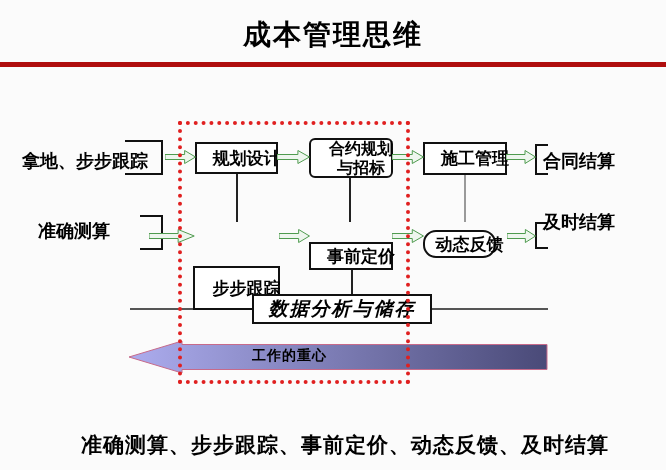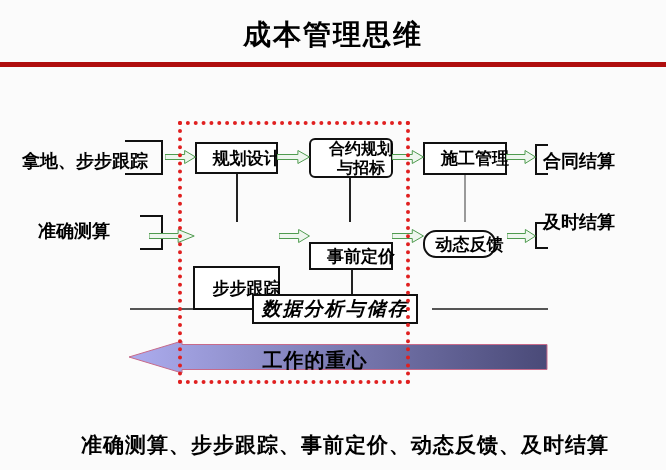--- a/index.html
+++ b/index.html
@@ -21,29 +21,29 @@
     font-weight:bold; font-size:17px; text-align:center; white-space:nowrap;padding-left:20px;
   }
   .pbox .ln { line-height:19px; font-size:16px; }
   .bracket-r { border:2px solid #111; border-left:none; background:transparent; z-index:2; }
   .bracket-l { border:2px solid #111; border-right:none; background:transparent; z-index:2; }
   .conn { background:#222; z-index:2; }
   .conn.gray { background:#9a9a9a; }
   .conn.h { background:#555; }
   .flow-arrow { z-index:4; position:absolute; height:14px; }
   .storage-box {
-    left:252px; top:294px; width:166px; height:30px; z-index:3;
+    left:252px; top:294px; width:180px; height:30px; z-index:3;
     background:#fff; border:2px solid #111;
     display:flex; align-items:center; justify-content:center;
     font-weight:bold; font-style:italic; font-size:19px; letter-spacing:2px; white-space:nowrap;
   }
   .focus-arrow { left:128px; top:340px; width:420px; height:34px; z-index:1; }
   .focus-label {
-    left:260px; top:347px; width:110px; text-align:center; z-index:2;
-    font-weight:bold; font-size:20px; letter-spacing:1px; white-space:nowrap;
+    left:252px; top:347px; width:110px; z-index:2;
+    font-weight:bold; font-size:14px; letter-spacing:1px; white-space:nowrap;
   }
   .highlight-frame {
     left:178px; top:121px; width:232px; height:263px;
     border:4px dotted #e02020; z-index:10; pointer-events:none;
   }
   .footer-line {
     top:431px; left:0; width:666px; text-align:center;
     font-size:21px; font-weight:bold; letter-spacing:1px; white-space:nowrap; z-index:1;padding-left:24px;
   }
 </style>

